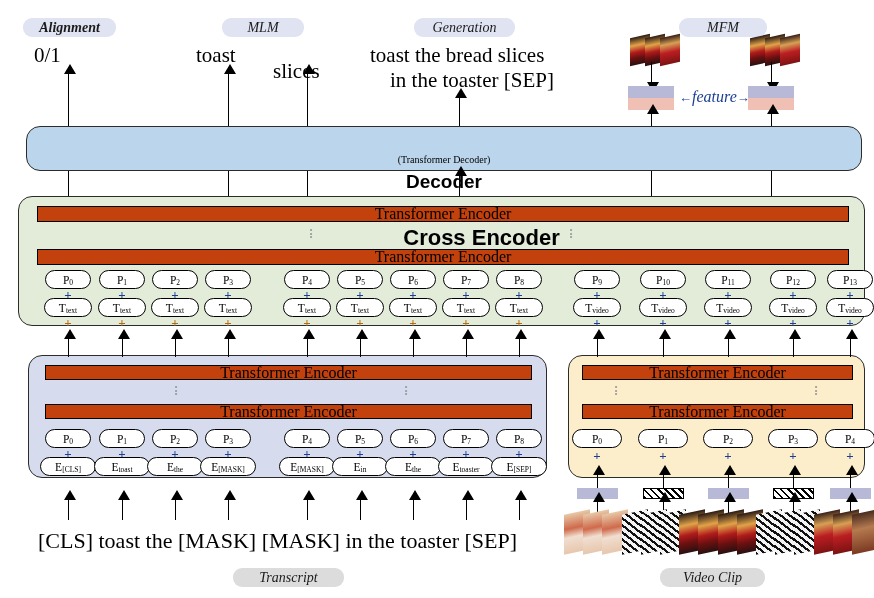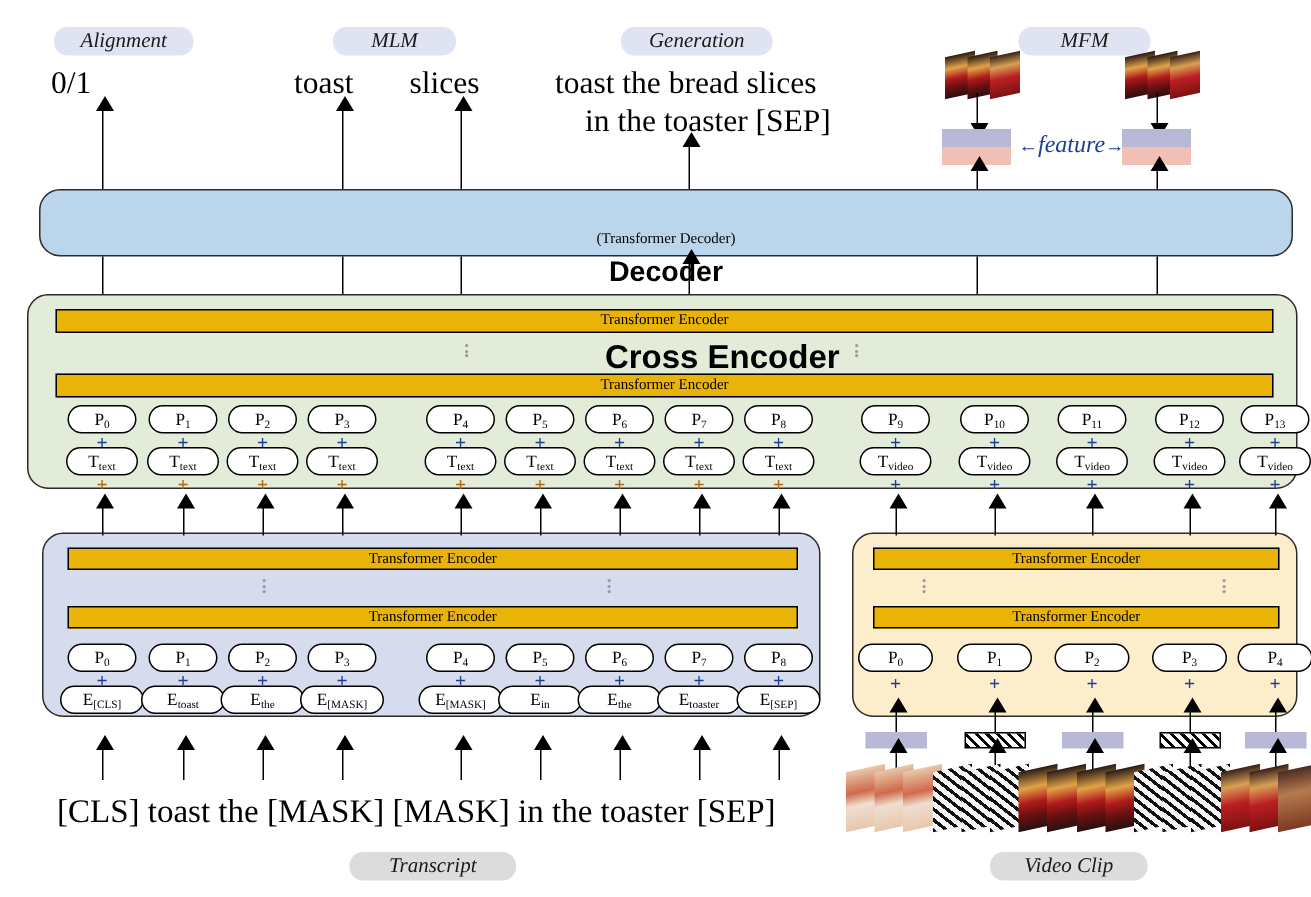--- a/index.html
+++ b/index.html
@@ -42,23 +42,23 @@
     font-family:"Liberation Sans",sans-serif;
     font-weight:bold;color:#000;
   }
   .mod-sub{
     position:absolute;width:100%;text-align:center;
     font-family:"Liberation Serif",serif;font-size:10px;color:#000;
   }
 
   
   .strip{
-    position:absolute;background:#eab308;border:1.2px solid #000;
+    position:absolute;background:#c2410c;border:1.2px solid #000;
     box-sizing:border-box;text-align:center;
-    font-family:"Liberation Serif",serif;font-size:10px;
+    font-family:"Liberation Serif",serif;font-size:16px;
     color:#000;line-height:1;
     display:flex;align-items:center;justify-content:center;
   }
 
   
   .vdots{
     position:absolute;width:4px;text-align:center;
     color:#9b9b9b;font-size:9px;line-height:3.5px;letter-spacing:0;
   }
   .vdots span{display:block;}
@@ -115,28 +115,28 @@
   .frame{position:absolute;transform:skewY(-12deg);box-sizing:border-box;}
   .frame.masked{background:repeating-linear-gradient(45deg,#111 0 2px,#f4f4f4 2px 5px);}
   .fA{background:linear-gradient(180deg,#e8c9a8 0%,#cf6a4c 38%,#f0ded0 60%,#e7c7ad 100%);}
   .fB{background:linear-gradient(180deg,#2a1a14 0%,#e0a348 30%,#b01b1b 55%,#6d1010 75%,#2a1010 100%);}
   .fC{background:linear-gradient(180deg,#3a2018 0%,#d6a054 28%,#bb1e22 58%,#7d1212 100%);}
   .fD{background:linear-gradient(180deg,#4a2c20 0%,#b57a4f 40%,#7c3a22 100%);}
 </style>
 </head>
 <body>
 
-<div class="pill" style="left:36px;top:18px;width:93px;">Alignment</div>
+<div class="pill" style="left:23px;top:18px;width:93px;font-weight:bold;">Alignment</div>
 <div class="pill" style="left:222px;top:18px;width:82px;">MLM</div>
 <div class="pill" style="left:414px;top:18px;width:101px;">Generation</div>
 <div class="pill" style="left:679px;top:18px;width:88px;">MFM</div>
 
 <div class="txt t21" style="left:34px;top:43px;">0/1</div>
 <div class="txt t21" style="left:196px;top:43px;">toast</div>
-<div class="txt t21" style="left:273px;top:43px;">slices</div>
+<div class="txt t21" style="left:273px;top:59px;">slices</div>
 <div class="txt t21" style="left:370px;top:43px;">toast the bread slices</div>
 <div class="txt t21" style="left:390px;top:68px;">in the toaster [SEP]</div>
 
 <div>
   <div class="frame fB" style="left:630px;top:36px;width:20px;height:28px;"></div>
   <div class="frame fB" style="left:645px;top:36px;width:20px;height:28px;"></div>
   <div class="frame fC" style="left:660px;top:36px;width:20px;height:28px;"></div>
 </div>
 <div class="arrow-down" style="left:651px;top:62px;height:22px;"></div>
 <div class="featbar" style="left:628px;top:86px;">

